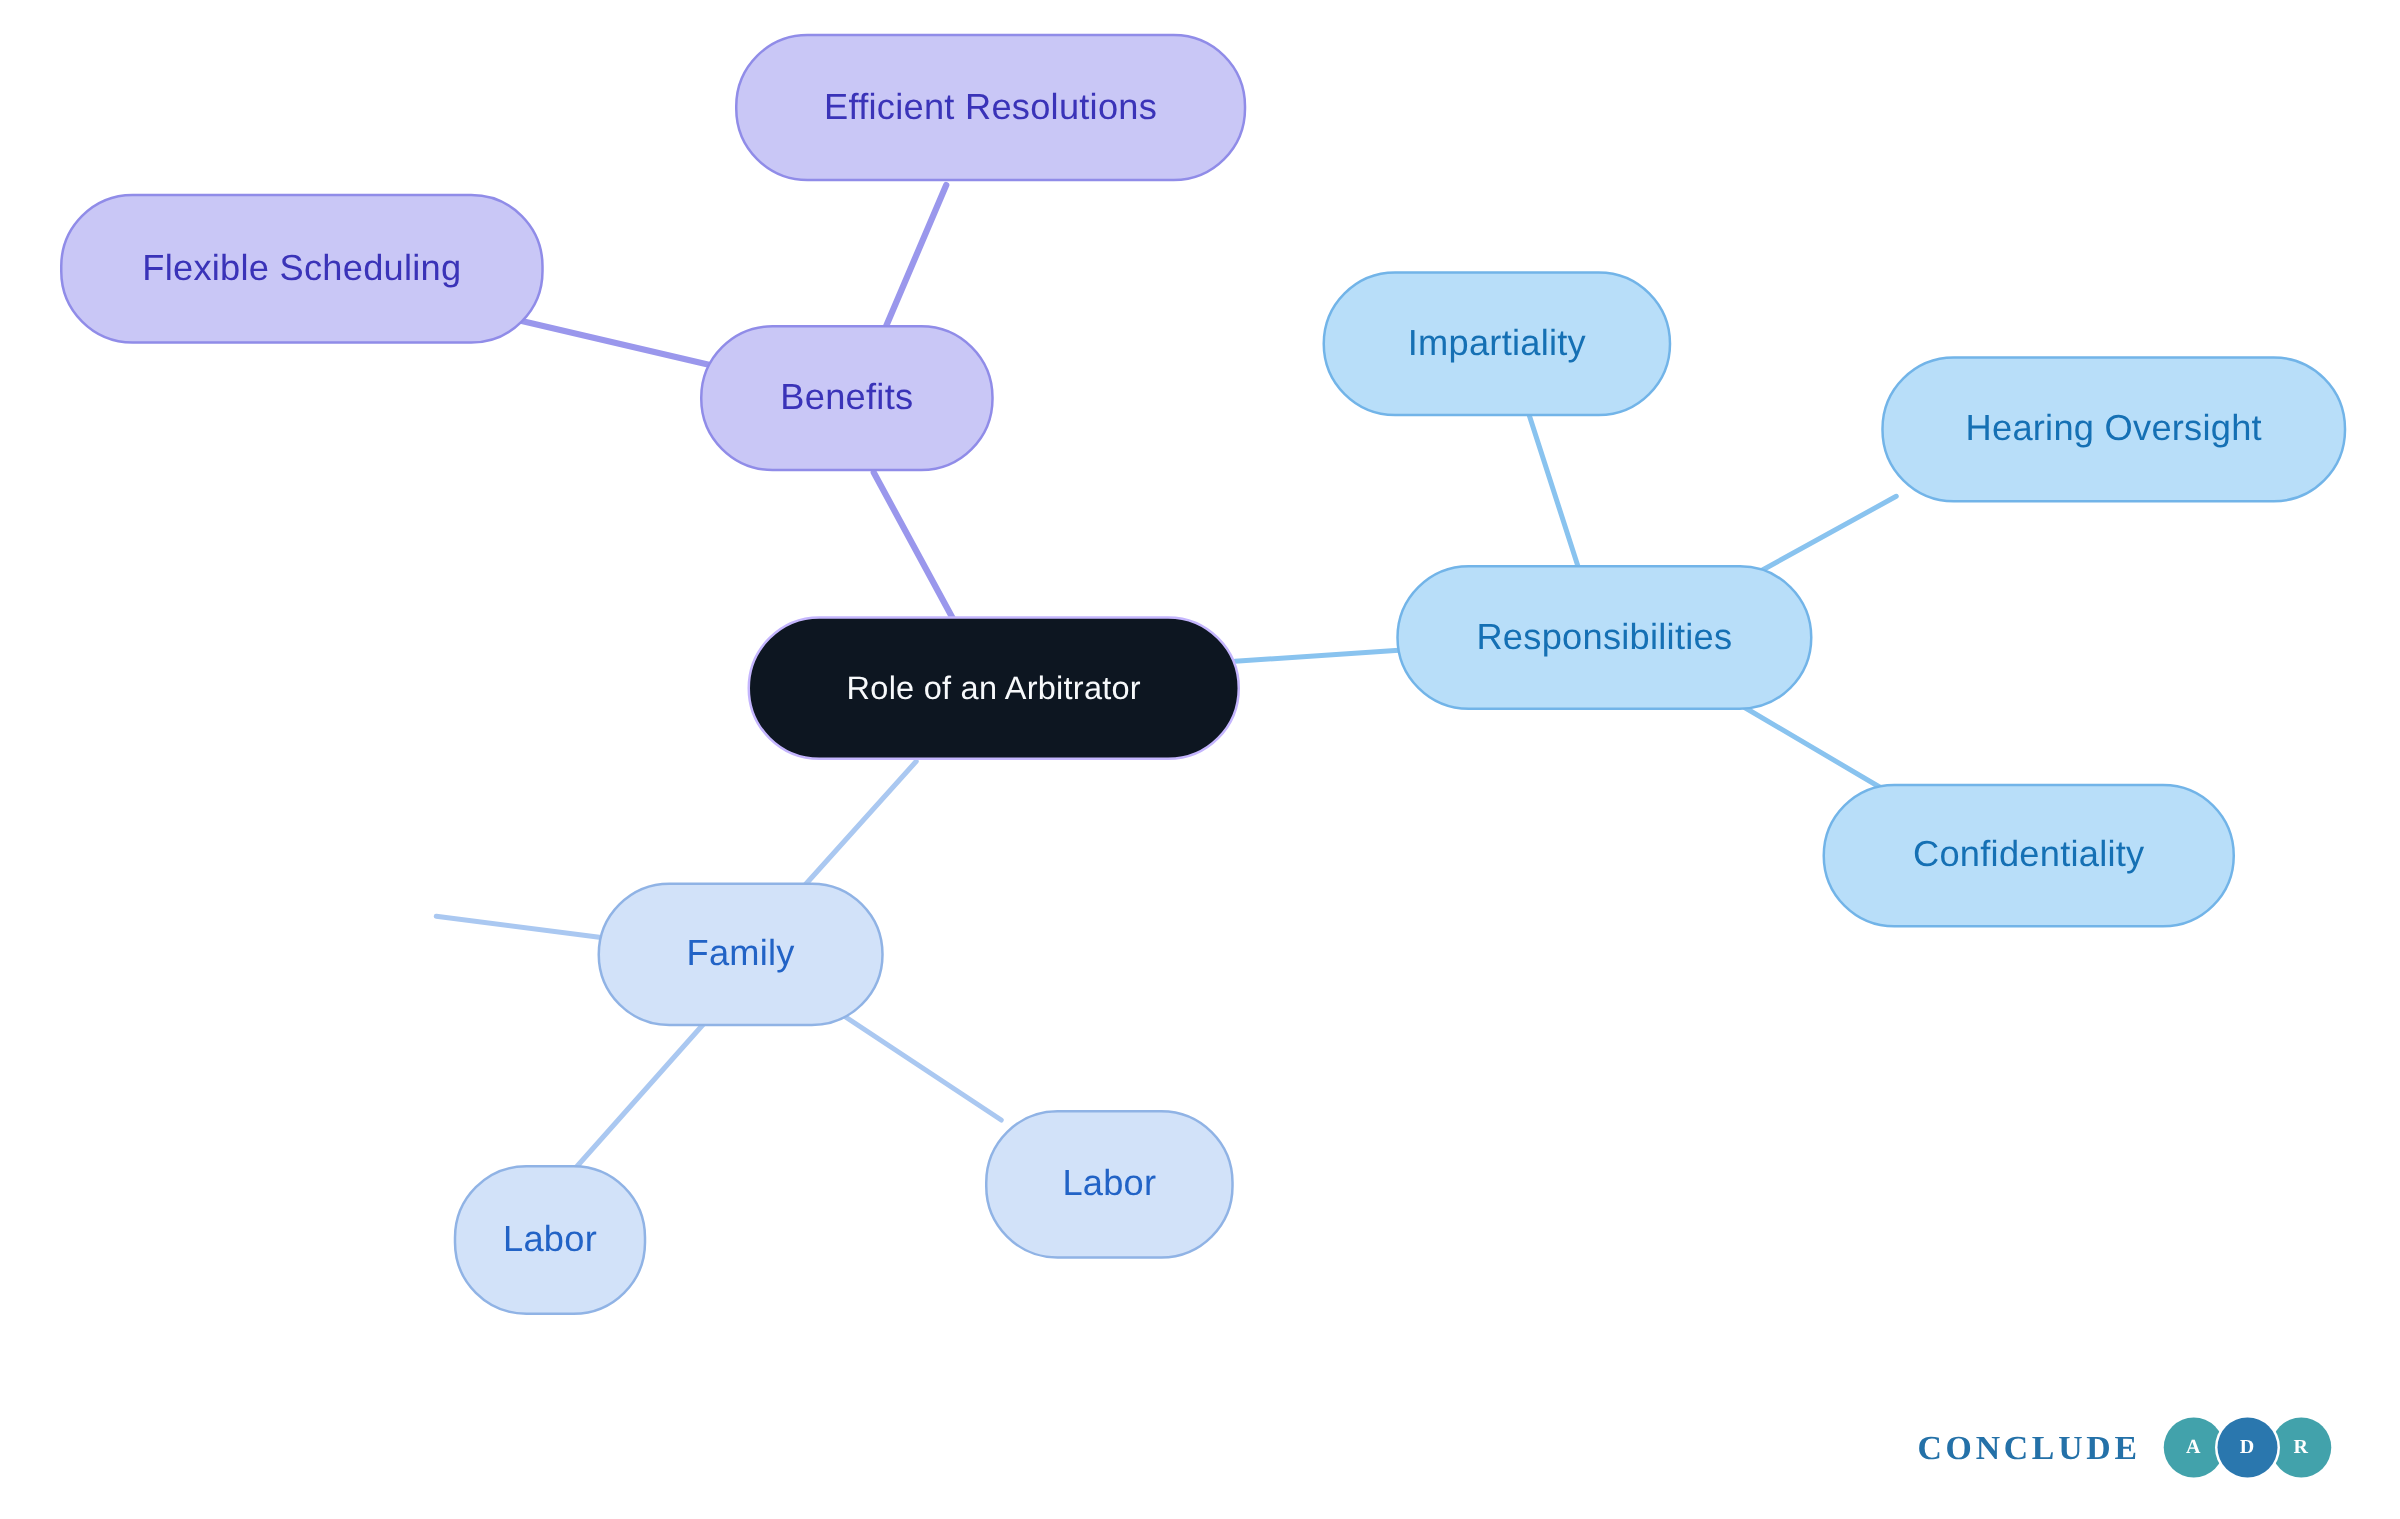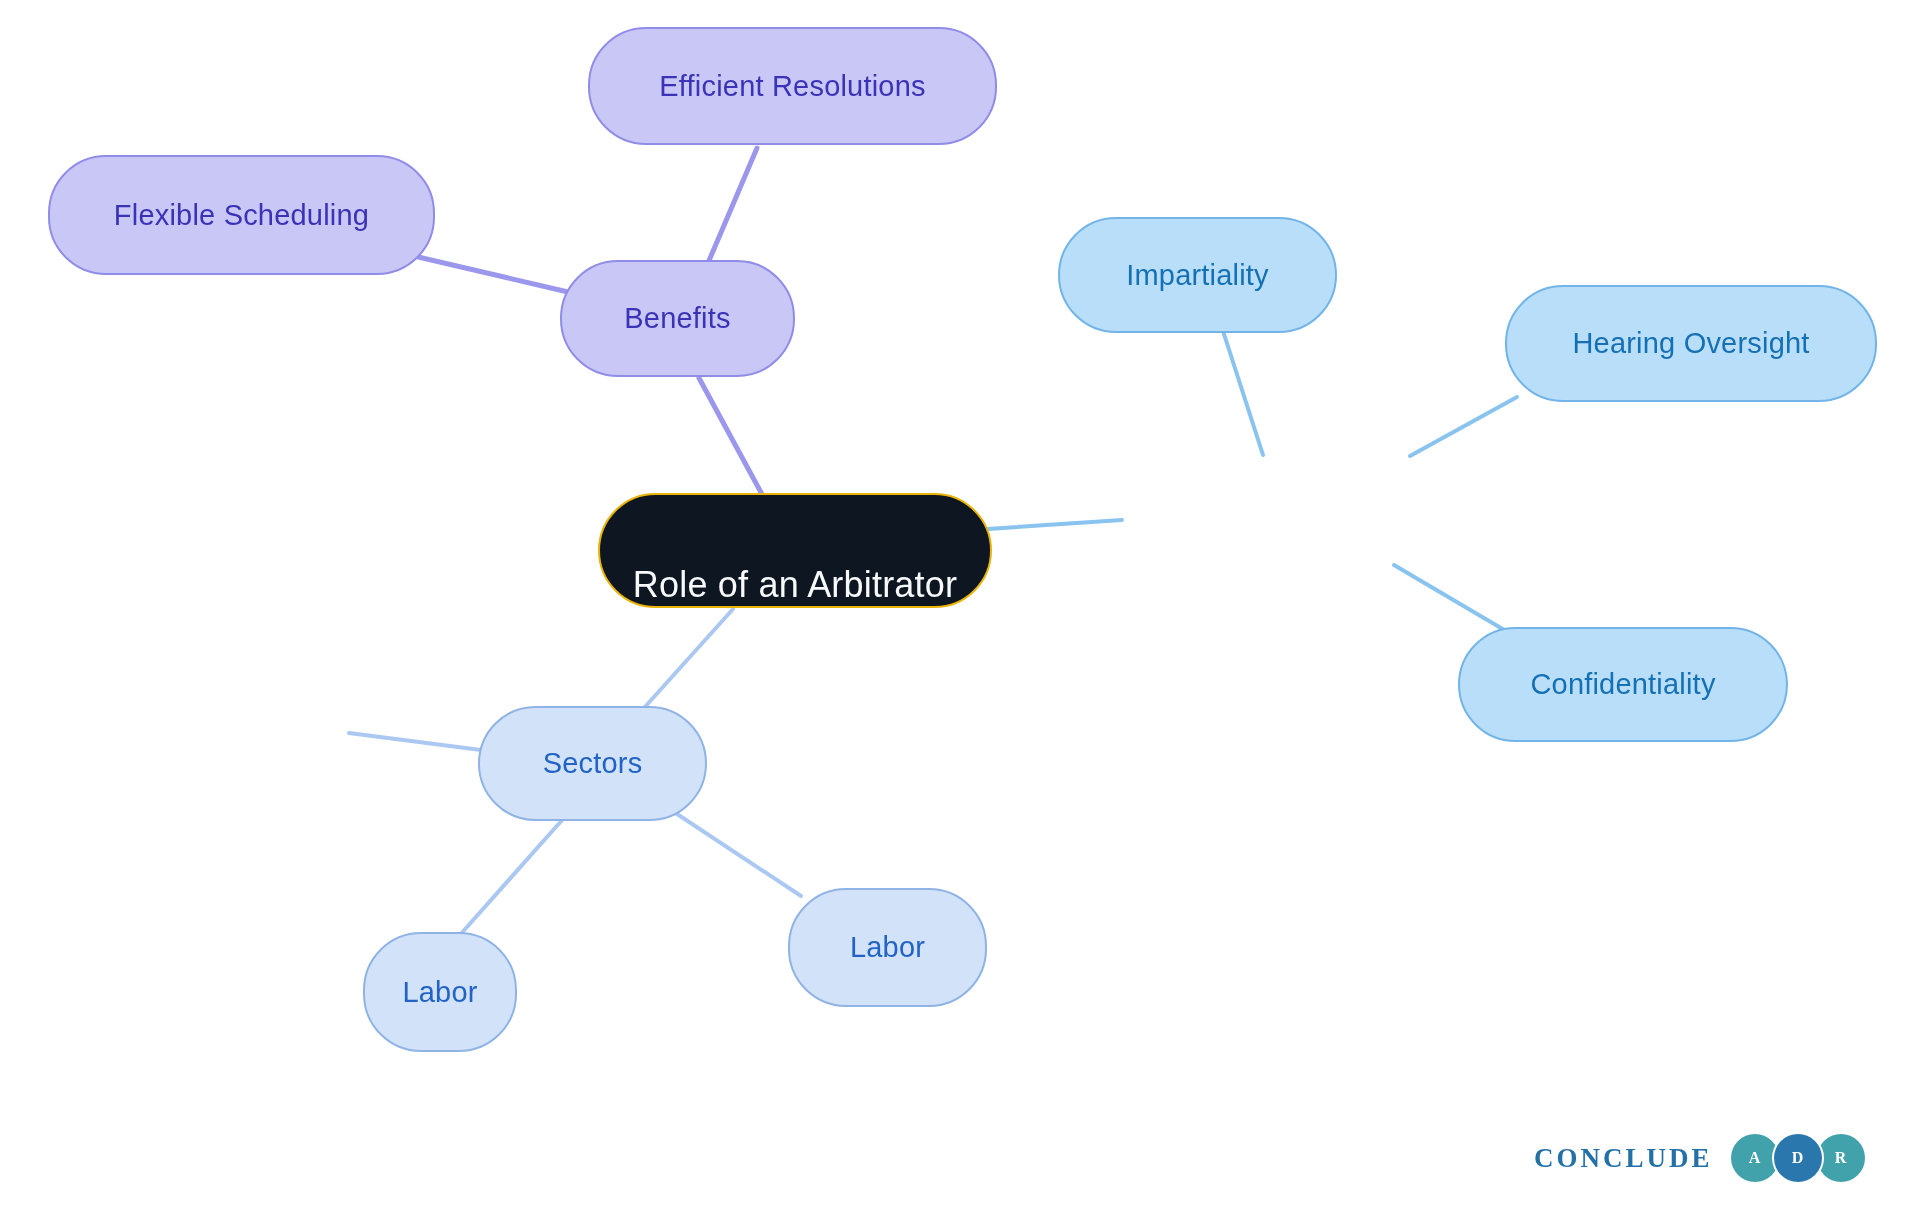--- a/index.html
+++ b/index.html
@@ -43,24 +43,23 @@
     border: 2px solid #72b4e8;
     color: #1570b4;
   }
   .node.pale {
     background: #d2e2f9;
     border: 2px solid #90b3e5;
     color: #2263c6;
   }
   .node.central {
     background: #0d1621;
-    border: 2px solid #eab308;
+    border: 2px solid #c4b5fd;
     color: #f7f9fb;
-    font-size: 36px;
-    align-items: flex-end;
+    font-size: 26px;
   }
   .logo {
     position: absolute;
     left: 1518px;
     top: 1131px;
     height: 54px;
     display: flex;
     align-items: center;
     gap: 18px;
   }
@@ -135,28 +134,31 @@
   </div>
 
   <div class="node sky" style="left:1058px; top:217px; width:279px; height:116px;">
     <span>Impartiality</span>
   </div>
 
   <div class="node sky" style="left:1505px; top:285px; width:372px; height:117px;">
     <span>Hearing Oversight</span>
   </div>
 
+  <div class="node sky" style="left:1117px; top:452px; width:333px; height:116px;">
+    <span>Responsibilities</span>
+  </div>
 
   <div class="node sky" style="left:1458px; top:627px; width:330px; height:115px;">
     <span>Confidentiality</span>
   </div>
 
 
   <div class="node pale" style="left:478px; top:706px; width:229px; height:115px;">
-    <span>Sectors</span>
+    <span>Family</span>
   </div>
 
   <div class="node pale" style="left:363px; top:932px; width:154px; height:120px;">
     <span>Labor</span>
   </div>
 
   <div class="node pale" style="left:788px; top:888px; width:199px; height:119px;">
     <span>Labor</span>
   </div>
 

